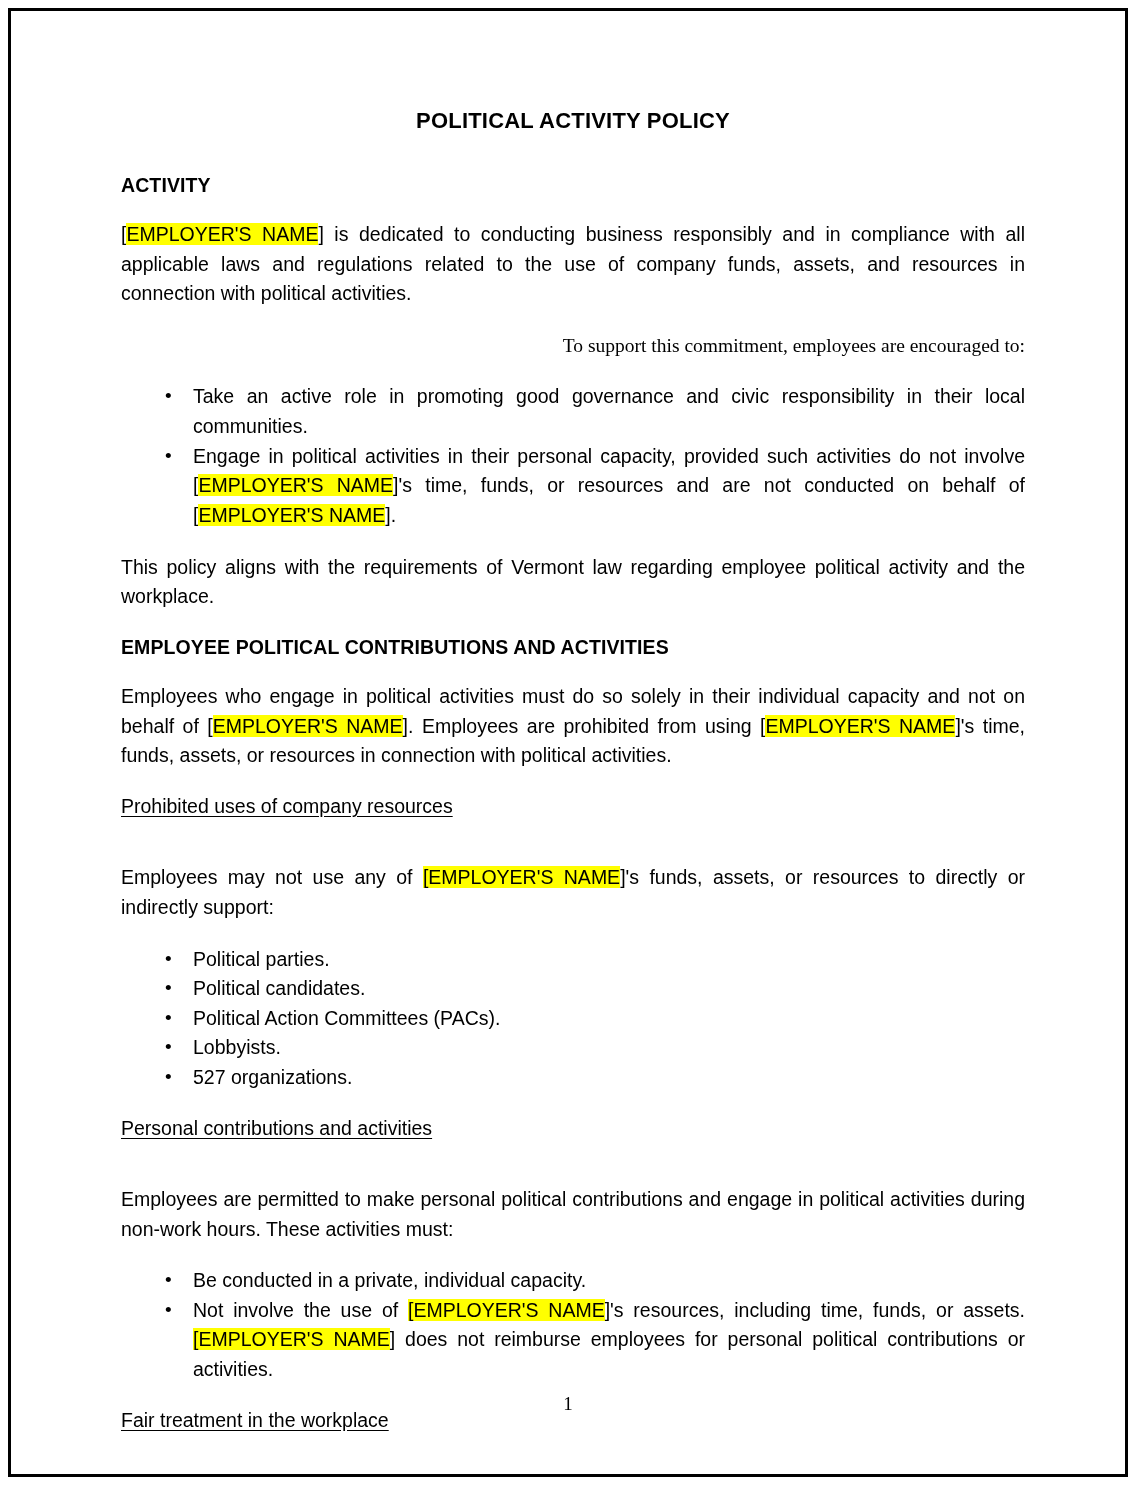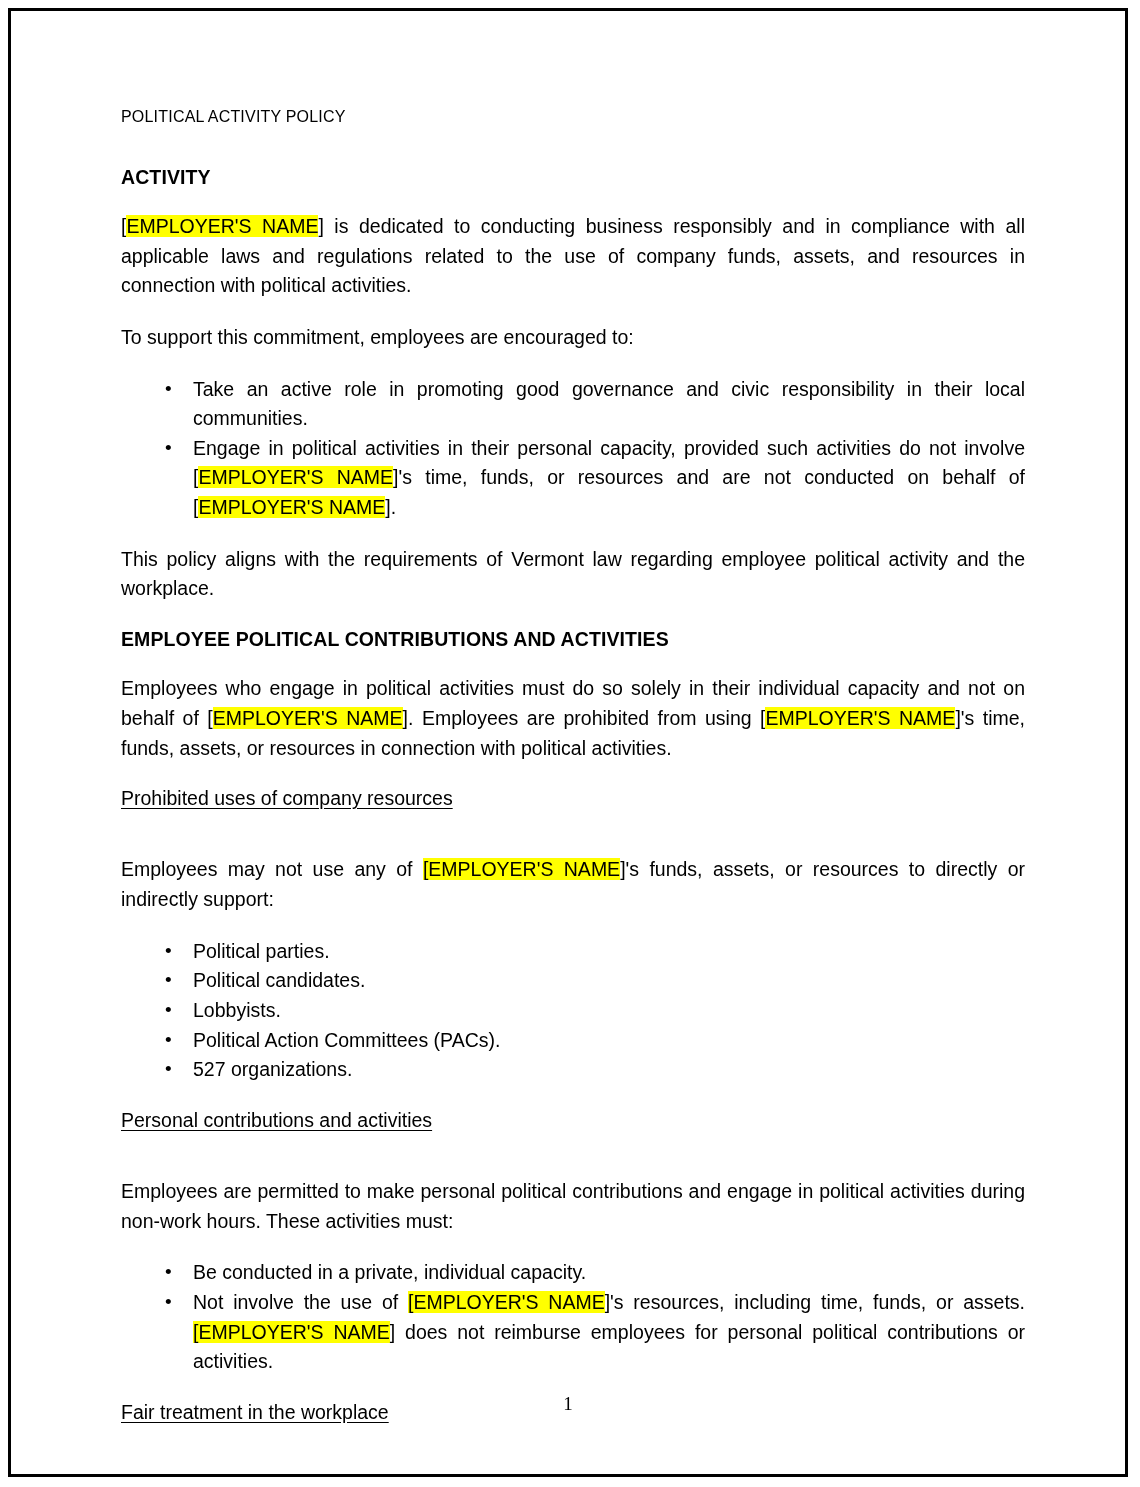--- a/index.html
+++ b/index.html
@@ -30,22 +30,23 @@
     position: absolute;
     left: 0;
     top: 0;
     right: 0;
     bottom: 0;
     padding: 96px 100px 0 110px;
     box-sizing: border-box;
   }
 
   .doc-title {
-    font-size: 16px;
-    font-weight: normal;
+    text-align: center;
+    font-size: 22px;
+    font-weight: bold;
     letter-spacing: 0.2px;
     color: #000;
     margin: 0 0 36px 0;
     line-height: 1.3;
   }
 
   .section-heading {
     font-size: 19.5px;
     font-weight: bold;
     color: #000;
@@ -67,21 +68,21 @@
   .sub-heading-wrap { margin: 0 0 22px 0; }
 
   p.body-text {
     font-size: 19.5px;
     line-height: 1.52;
     color: #000;
     margin: 15px 0 22px 0;
     text-align: justify;
     text-justify: inter-word;
   }
-  p.body-text.no-justify { text-align: left; }
+  p.body-text.no-justify { text-align: right; font-family: Liberation Serif, serif; }
 
   ul.bullets {
     list-style: none;
     margin: 0 0 22px 0;
     padding: 0;
   }
   ul.bullets > li {
     position: relative;
     padding-left: 72px;
     font-size: 19.5px;
@@ -144,22 +145,22 @@
 
     <p class="body-text"><span>Employees who engage in political activities must do so solely in their individual capacity and not on behalf of [</span><mark class="hl">EMPLOYER'S NAME</mark><span>]. Employees are prohibited from using [</span><mark class="hl">EMPLOYER'S NAME</mark><span>]'s time, funds, assets, or resources in connection with political activities.</span></p>
 
     <div class="sub-heading-wrap"><span class="sub-heading">Prohibited uses of company resources</span></div>
 
     <p class="body-text"><span>Employees may not use any of </span><mark class="hl">[EMPLOYER'S NAME</mark><span>]'s funds, assets, or resources to directly or indirectly support:</span></p>
 
     <ul class="bullets">
       <li class="tight"><span>Political parties.</span></li>
       <li class="tight"><span>Political candidates.</span></li>
+      <li class="tight"><span>Political Action Committees (PACs).</span></li>
       <li class="tight"><span>Lobbyists.</span></li>
-      <li class="tight"><span>Political Action Committees (PACs).</span></li>
       <li class="tight"><span>527 organizations.</span></li>
     </ul>
 
     <div class="sub-heading-wrap"><span class="sub-heading">Personal contributions and activities</span></div>
 
     <p class="body-text">Employees are permitted to make personal political contributions and engage in political activities during non-work hours. These activities must:</p>
 
     <ul class="bullets">
       <li class="tight"><span>Be conducted in a private, individual capacity.</span></li>
       <li><span>Not involve the use of </span><mark class="hl">[EMPLOYER'S NAME</mark><span>]'s resources, including time, funds, or assets. </span><mark class="hl">[EMPLOYER'S NAME</mark><span>] does not reimburse employees for personal political contributions or activities.</span></li>

